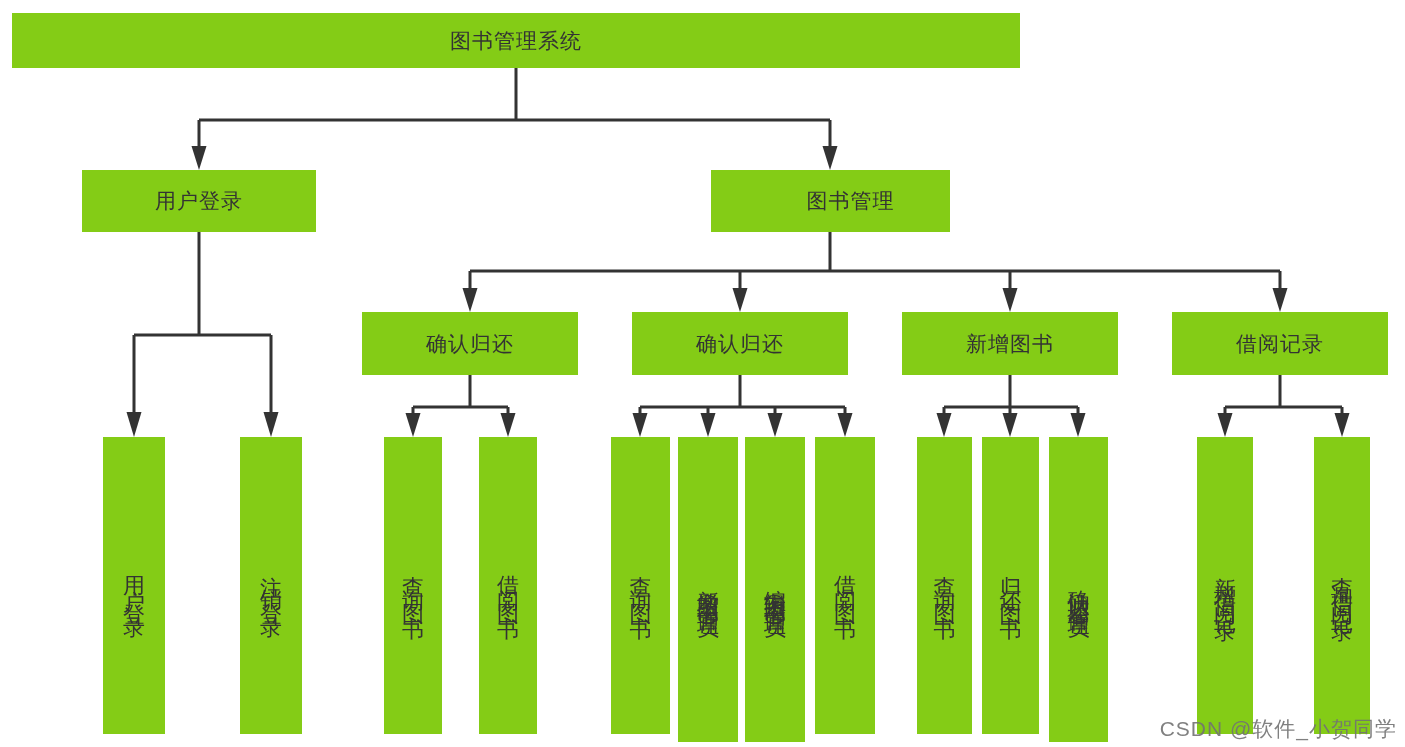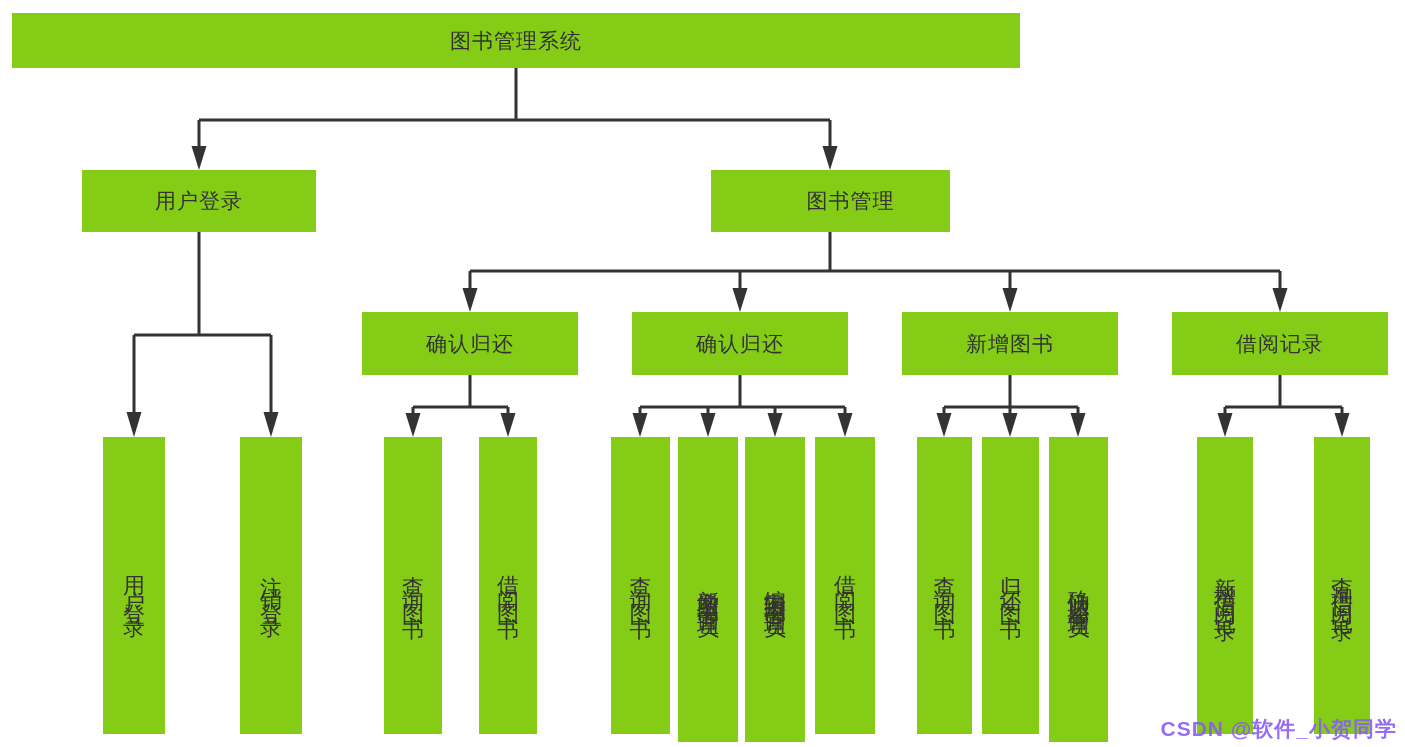--- a/index.html
+++ b/index.html
@@ -43,26 +43,25 @@
     line-height: 1;
   }
   .ls4 { letter-spacing: 14px; }
   .ls6 { letter-spacing: 9px;  }
   .ls9 { letter-spacing: 4px;  }
   .watermark {
     position: absolute;
     right: 8px;
     bottom: 4px;
     font-size: 21px;
-    color: #8b5cf6;
+    color: #737373;
     opacity: 0.9;
     letter-spacing: 1px;
     z-index: 10;
     white-space: nowrap;
-    font-weight: bold;
   }
 </style>
 </head>
 <body>
 
 <div class="canvas">
 
   <svg class="connectors" width="1405" height="747" viewBox="0 0 1405 747">
     <g stroke="#333333" stroke-width="3" fill="none">
 

